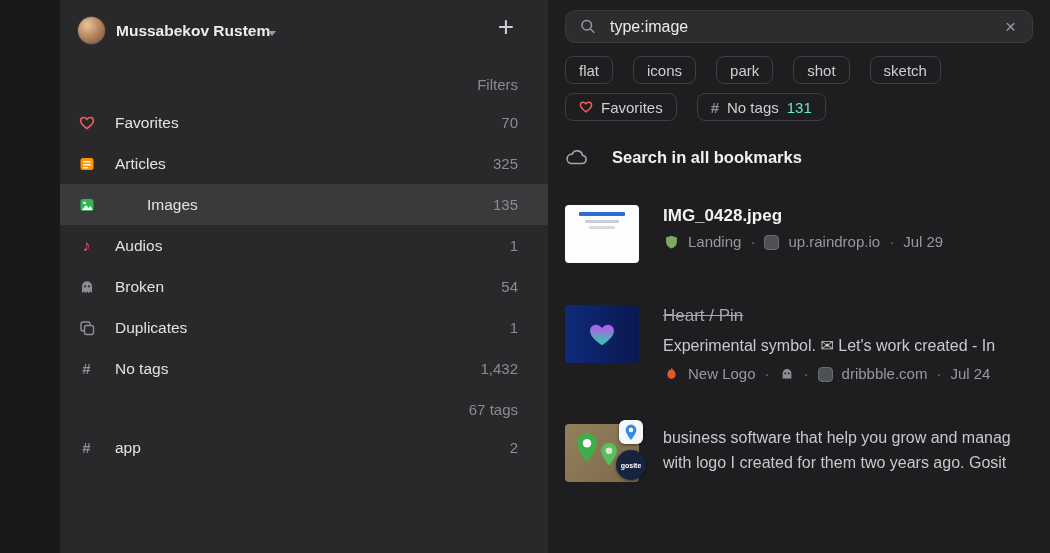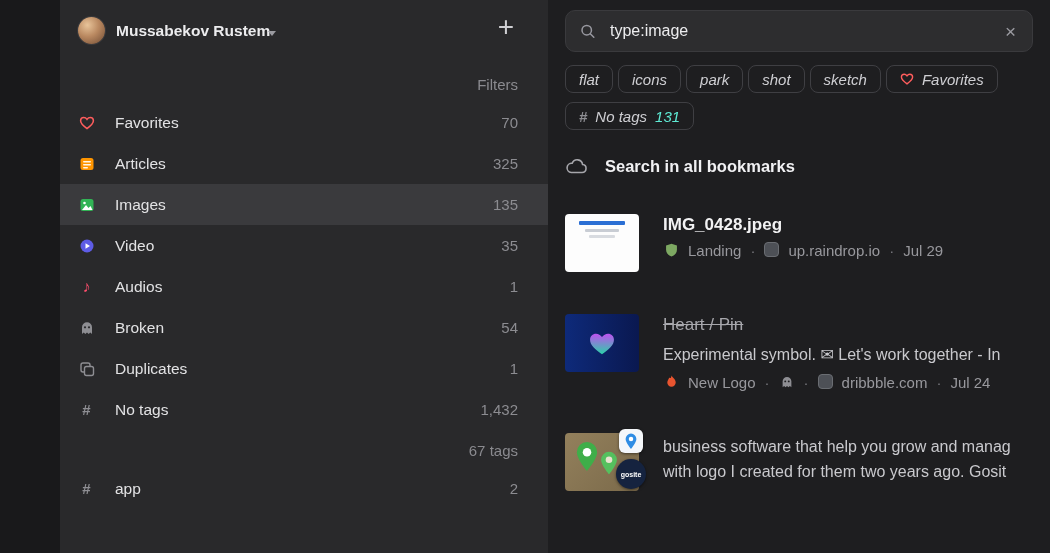--- a/index.html
+++ b/index.html
@@ -9,36 +9,36 @@
   
   .sidebar{position:absolute;left:60px;top:0;width:488px;height:553px;background:var(--sidebar-bg,#29292b);}
   .sb-header{position:relative;height:64px;}
   .avatar{position:absolute;left:18px;top:17px;width:27px;height:27px;border-radius:50%;
     background:radial-gradient(circle at 35% 30%,#e8c49a 0%,#b98860 45%,#6e4a33 100%);box-shadow:0 0 0 1px #3a3a3d;}
   .username{position:absolute;left:56px;top:22px;font-size:15.5px;font-weight:600;color:#ececee;}
   .caret{position:absolute;top:31px;width:0;height:0;border-left:4.5px solid transparent;border-right:4.5px solid transparent;border-top:5px solid #9a9aa0;}
   .add-btn{position:absolute;right:32px;top:11px;background:none;border:none;color:#cfcfd3;font-size:28px;font-weight:200;cursor:pointer;line-height:1;padding:2px;font-family:inherit;}
   .section-label{padding:12px 30px 9px 18px;font-size:15px;color:#8a8a8f;text-align:right;}
   .row{display:flex;align-items:center;height:41px;padding:0 30px 0 18px;}
-  .row.selected{background:var(--selected-row,#3a3a3d);}
+  .row.selected{background:var(--selected-row,#3a3a3d);gap:32px;}
   .ic{width:17px;height:17px;margin-right:20px;display:flex;align-items:center;justify-content:center;flex:none;font-size:15px;line-height:1;}
   .ic svg{display:block;}
   .lbl{font-size:15.5px;color:#e2e2e4;}
   .cnt{margin-left:auto;font-size:15px;color:#8c8c91;}
   .hash-glyph{color:#8e8e93;font-size:15px;font-weight:600;}
   .note-glyph{color:var(--accent-audios,#ff4d6d);font-size:16px;}
   
   .main{position:absolute;left:548px;top:0;width:502px;height:553px;background:var(--main-bg,#1e1e20);overflow:hidden;}
-  .searchbar{margin:10px 17px 0;height:42px;background:#2d2d2f;border:1px solid #3a3a3d;border-radius:10px;display:flex;align-items:center;padding:0 14px;box-sizing:border-box;}
+  .searchbar{margin:10px 17px 0;height:33px;background:#2d2d2f;border:1px solid #3a3a3d;border-radius:10px;display:flex;align-items:center;padding:0 14px;box-sizing:border-box;}
   .search-input{flex:1;background:transparent;border:none;outline:none;color:#ececee;font-size:16px;margin-left:12px;font-family:inherit;}
   .clear-btn{background:none;border:none;color:#9a9aa0;font-size:19px;cursor:pointer;padding:0 2px;line-height:1;font-family:inherit;}
-  .chips{margin:13px 17px 0;display:flex;flex-wrap:wrap;gap:9px 5px;font-style:italic;}
+  .chips{margin:13px 17px 0;display:flex;flex-wrap:wrap;gap:9px 20px;}
   .chip{height:28px;box-sizing:border-box;padding:0 13px;border:1px solid #3f3f43;border-radius:8px;color:#cfcfd3;font-size:15px;display:inline-flex;align-items:center;gap:8px;cursor:pointer;background:transparent;}
   .chip .count{color:#5eead4;}
-  .search-all{margin:27px 17px 0;display:flex;align-items:center;gap:16px;}
+  .search-all{margin:27px 17px 0;display:flex;align-items:center;gap:23px;}
   .search-all-label{font-size:16.5px;font-weight:bold;color:#f1f1f3;}
   .list{margin-top:38px;padding-left:17px;}
   .bm{display:flex;gap:24px;margin-bottom:42px;}
   .thumb{position:relative;width:74px;height:58px;flex:none;}
   .thumb-img{width:74px;height:58px;border-radius:4px;overflow:hidden;position:relative;}
   .thumb1{background:#fdfdfd;}
   .thumb1 .bar{position:absolute;left:50%;transform:translateX(-50%);border-radius:1px;}
   .thumb1 .b1{top:7px;width:46px;height:4px;background:#2b6fd4;}
   .thumb1 .b2{top:15px;width:34px;height:3px;background:#c9cdd4;}
   .thumb1 .b3{top:21px;width:26px;height:3px;background:#d8dbe0;}
@@ -46,21 +46,21 @@
   .thumb3{background:linear-gradient(135deg,#93805c 0%,#7b6a4a 100%);}
   .pin-a{position:absolute;left:9px;top:8px;}
   .pin-b{position:absolute;left:34px;top:18px;}
   .overlay-pin{position:absolute;right:-4px;top:-4px;width:24px;height:24px;background:#f4f7fa;border-radius:6px;display:flex;align-items:center;justify-content:center;box-shadow:0 1px 3px rgba(0,0,0,.5);}
   .overlay-badge{position:absolute;right:-7px;top:26px;width:30px;height:30px;border-radius:50%;background:#15233f;display:flex;align-items:center;justify-content:center;box-shadow:0 1px 3px rgba(0,0,0,.5);}
   .overlay-badge span{color:#fff;font-size:7px;font-weight:bold;}
   .bm-content{flex:1;min-width:0;padding-top:1px;}
   .bm-title{font-size:17px;font-weight:bold;color:#f2f2f3;white-space:nowrap;overflow:hidden;margin-bottom:7px;}
   .bm-title.strike{color:#a8a8ad;text-decoration:line-through;font-weight:400;}
   .bm-desc{font-size:16px;color:#c9c9cd;line-height:25px;white-space:nowrap;overflow:hidden;}
-  .bm-meta{display:flex;align-items:flex-start;gap:9px;font-size:15px;color:#98989d;margin-top:7px;white-space:nowrap;overflow:hidden;}
+  .bm-meta{display:flex;align-items:flex-end;gap:9px;font-size:15px;color:#98989d;margin-top:7px;white-space:nowrap;overflow:hidden;}
   .dot{color:#77777c;}
   .mi{width:16px;height:16px;flex:none;display:flex;align-items:center;justify-content:center;}
   .favicon{width:15px;height:15px;border-radius:4px;background:#4d5056;border:1px solid #6a6d72;box-sizing:border-box;flex:none;}
 </style>
 </head>
 <body>
 
 <div class="app">
   <div class="edge"></div>
 
@@ -99,30 +99,20 @@
       <div class="row selected">
         <span class="ic">
           <svg width="16" height="16" viewBox="0 0 16 16">
               <rect x="1.5" y="2" width="13" height="12" rx="2.5" fill="var(--accent-images,#32b456)"></rect>
               <circle cx="5.5" cy="6" r="1.3" fill="#fff"></circle>
               <path d="M3 13 L7 8 L9.5 11 L11.5 9 L13.5 13 Z" fill="#fff"></path>
             </svg>
         </span>
         <span class="lbl">Images</span>
         <span class="cnt">135</span>
-      </div>
-      <div class="row">
-        <span class="ic">
-          <svg width="16" height="16" viewBox="0 0 16 16">
-              <circle cx="8" cy="8" r="6.5" fill="var(--accent-video,#5e5ce6)"></circle>
-              <path d="M6.5 5.2 L11 8 L6.5 10.8 Z" fill="#fff"></path>
-            </svg>
-        </span>
-        <span class="lbl">Video</span>
-        <span class="cnt">35</span>
       </div>
       <div class="row">
         <span class="ic note-glyph">♪</span>
         <span class="lbl">Audios</span>
         <span class="cnt">1</span>
       </div>
       <div class="row">
         <span class="ic">
           <svg width="16" height="16" viewBox="0 0 16 16">
               <path d="M3 14 V7.2 A5 5 0 0 1 13 7.2 V14 L11.3 12.6 L9.65 14 L8 12.6 L6.35 14 L4.7 12.6 Z" fill="var(--muted-icon,#8e8e93)"></path>
@@ -248,21 +238,21 @@
                     <stop offset="0" stop-color="#c050f0"></stop>
                     <stop offset="1" stop-color="#2ad1a8"></stop>
                   </linearGradient>
                 </defs>
               <path d="M16 27 C8.8 21.8 3.2 17.2 3.2 11.4 C3.2 7.8 6 5 9.6 5 C12.2 5 14.4 6.4 16 8.6 C17.6 6.4 19.8 5 22.4 5 C26 5 28.8 7.8 28.8 11.4 C28.8 17.2 23.2 21.8 16 27 Z" fill="url(#hg)"></path>
             </svg>
           </div>
         </div>
         <div class="bm-content">
           <div class="bm-title strike">Heart / Pin</div>
-          <div class="bm-desc">Experimental symbol. ✉ Let's work together - In</div>
+          <div class="bm-desc">Experimental symbol. ✉ Let's work created - In</div>
           <div class="bm-meta">
             <span class="mi">
               <svg width="15" height="16" viewBox="0 0 16 16">
                   <path d="M8 1 C9 3.5 12.5 4.6 12.5 8.6 A4.5 4.5 0 0 1 3.5 8.6 C3.5 6.2 5 5.2 5.6 3.1 C6.6 4.2 7.5 4.5 8 1 Z" fill="#e8542f"></path>
                 </svg>
             </span>
             <span>New Logo</span>
             <span class="dot">·</span>
             <span class="mi">
               <svg width="14" height="14" viewBox="0 0 16 16">

